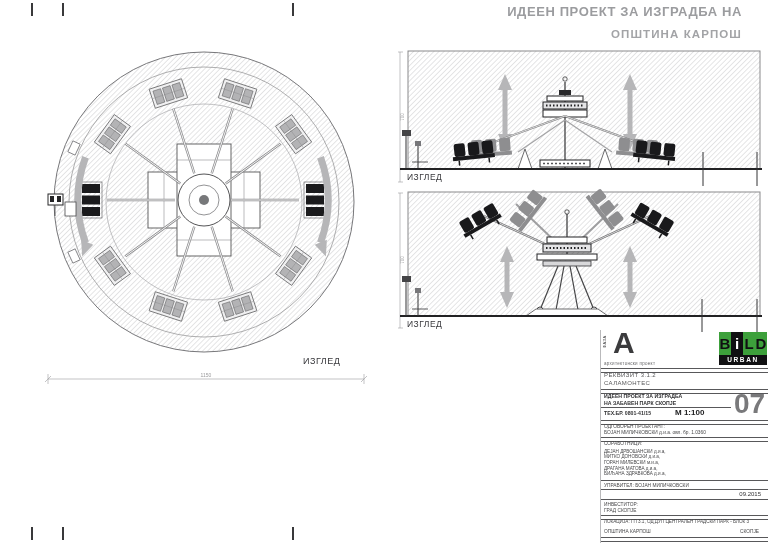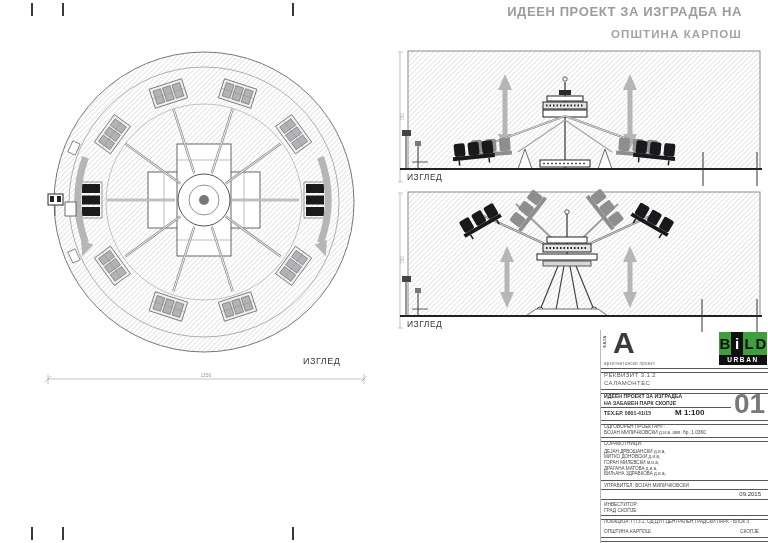--- a/index.html
+++ b/index.html
@@ -330,21 +330,21 @@
   <div class="dbl" style="top:38px"></div>
   <div class="t" style="left:3px;top:42px;font-size:6px;color:#58585a;letter-spacing:.4px">РЕКВИЗИТ 3.1.2</div>
   <div class="t" style="left:3px;top:50px;font-size:6px;color:#58585a;letter-spacing:.4px">САЛАМОНТЕС</div>
 
   <div class="dbl" style="top:59px"></div>
   <div class="t" style="left:3px;top:63px;font-size:5.2px;font-weight:bold;color:#303032">ИДЕЕН ПРОЕКТ ЗА ИЗГРАДБА</div>
   <div class="t" style="left:3px;top:69.5px;font-size:5.2px;font-weight:bold;color:#303032">НА ЗАБАВЕН ПАРК СКОПЈЕ</div>
   <div class="sgl" style="top:77px;right:38px"></div>
   <div class="t" style="left:3px;top:80px;font-size:5.2px;font-weight:bold;color:#303032">ТЕХ.БР. 0801-41/15</div>
   <div class="t" style="left:74px;top:77.5px;font-size:8px;font-weight:bold;color:#232325">М  1:100</div>
-  <div class="t" style="left:133px;top:58px;font-size:28px;font-weight:bold;color:#79797b">01</div>
+  <div class="t" style="left:133px;top:58px;font-size:28px;font-weight:bold;color:#79797b">07</div>
 
   <div class="dbl" style="top:90px"></div>
   <div class="t" style="left:3px;top:93.5px;font-size:4.8px;color:#48484a">ОДГОВОРЕН ПРОЕКТАНТ:</div>
   <div class="t" style="left:3px;top:100px;font-size:4.8px;color:#48484a">БОЈАН МИЛИЧКОВСКИ д.и.а.   овл. бр. 1.0360</div>
 
   <div class="dbl" style="top:106.5px"></div>
   <div class="t" style="left:3px;top:111px;font-size:4.8px;color:#48484a">СОРАБОТНИЦИ:</div>
   <div class="t names" style="left:3px;top:118.5px;font-size:4.6px;color:#48484a">
     <div>ДЕЈАН ДРВОШАНСКИ д.и.а,</div>
     <div>МИТКО ДОНОВСКИ д.и.а,</div>

